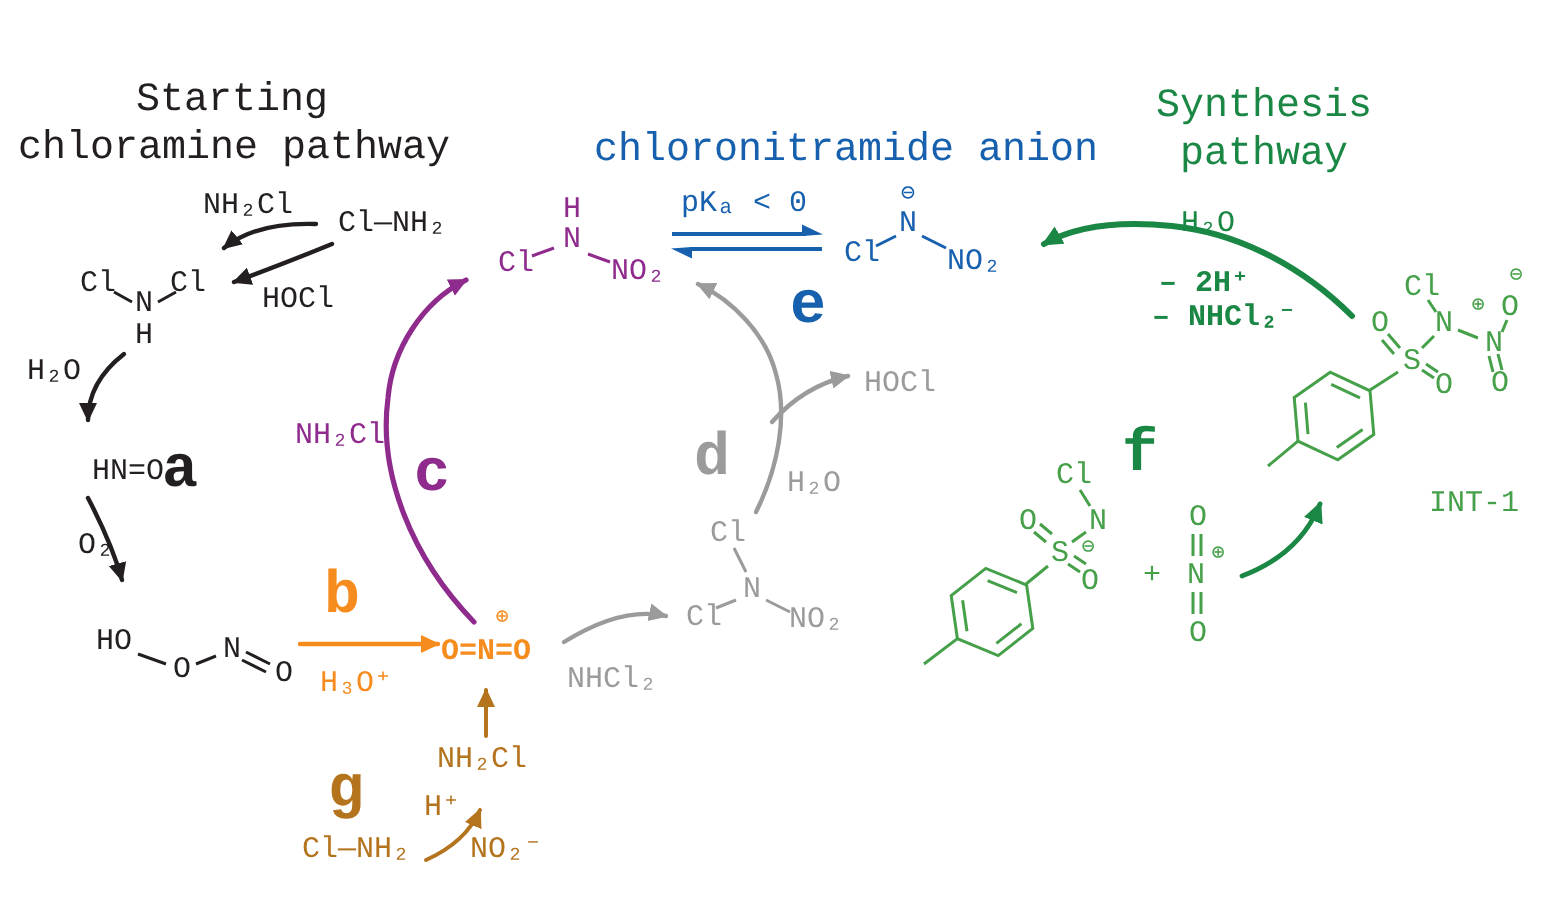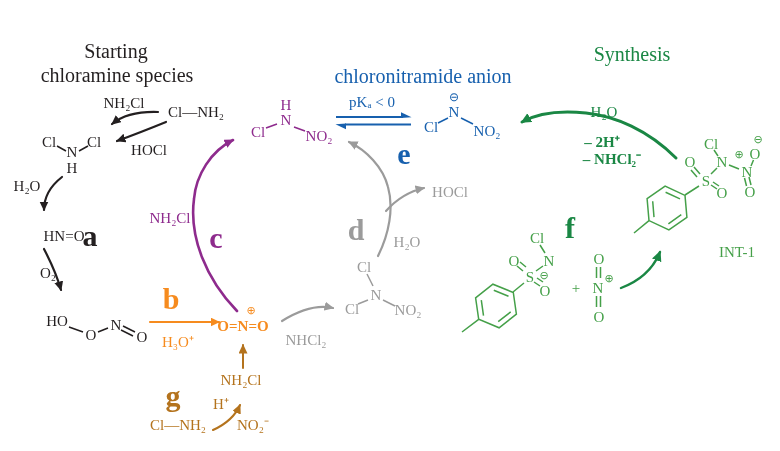--- a/index.html
+++ b/index.html
@@ -1,18 +1,18 @@
 <!DOCTYPE html>
 <html><head>
 <meta charset="utf-8">
 <style>
   html,body{margin:0;padding:0;background:#ffffff;}
   #figure{
     position:relative;width:780px;height:451px;background:#ffffff;overflow:hidden;
-    font-family:Liberation Serif, serif;
+    font-family:Liberation Mono, monospace;
   }
   #art{position:absolute;left:0;top:0;}
   .lbl{
     position:absolute;transform:translate(-50%,-50%);
     font-size:15px;line-height:1;white-space:nowrap;
   }
   .h{font-size:20px;}
   .step{font-size:30px;font-weight:bold;}
   .sm{font-size:12px;}
   .xs{font-size:11px;}
@@ -136,23 +136,24 @@
       <path d="M685,195.4 L686.9,217.3 L668.9,229.9 L649,220.6 L647.1,198.7 L665.1,186.1 Z" fill="none" stroke="#45a049" stroke-width="1.5"></path>
       <path d="M665.6,192.2 L680,198.9 M681.3,214.7 L668.4,223.8 M654,217.1 L652.7,201.3" stroke="#45a049" stroke-width="1.5" fill="none"></path>
       <path d="M685,195 L699,186 M649,220.6 L634,233" stroke="#45a049" stroke-width="1.5" fill="none"></path>
       <path d="M700,174 L694,167 M697,177 L691,170 M711,185 L717,189 M713,182 L719,186" stroke="#45a049" stroke-width="1.5" fill="none"></path>
       <path d="M711,174 L717,168 M718,156 L714,150 M729,165 L739,169" stroke="#45a049" stroke-width="1.5" fill="none"></path>
       <path d="M744.5,178 L746.5,186 M749,177 L751,185 M751,166 L753.5,160" stroke="#45a049" stroke-width="1.5" fill="none"></path>
     </g>
   </svg>
 
   <span class="lbl h c-black" style="left:116px;top:51px">Starting</span>
-  <span class="lbl h c-black" style="left:117px;top:75px">chloramine species</span>
+  <span class="lbl h c-black" style="left:117px;top:75px">chloramine pathway</span>
   <span class="lbl h c-green" style="left:632px;top:54px">Synthesis</span>
   <span class="lbl h c-blue" style="left:423px;top:76px">chloronitramide anion</span>
+  <span class="lbl h c-green" style="left:632px;top:78px">pathway</span>
 
   <span class="lbl step c-black" style="left:90px;top:236px">a</span>
   <span class="lbl step c-orange" style="left:171px;top:299px">b</span>
   <span class="lbl step c-purple" style="left:216px;top:238px">c</span>
   <span class="lbl step c-gray" style="left:356px;top:230px">d</span>
   <span class="lbl step c-blue" style="left:404px;top:154px">e</span>
   <span class="lbl step c-green" style="left:570px;top:228px">f</span>
   <span class="lbl step c-brown" style="left:173px;top:396px">g</span>
 
   <span class="lbl c-black" style="left:124px;top:103px">NH₂Cl</span>

